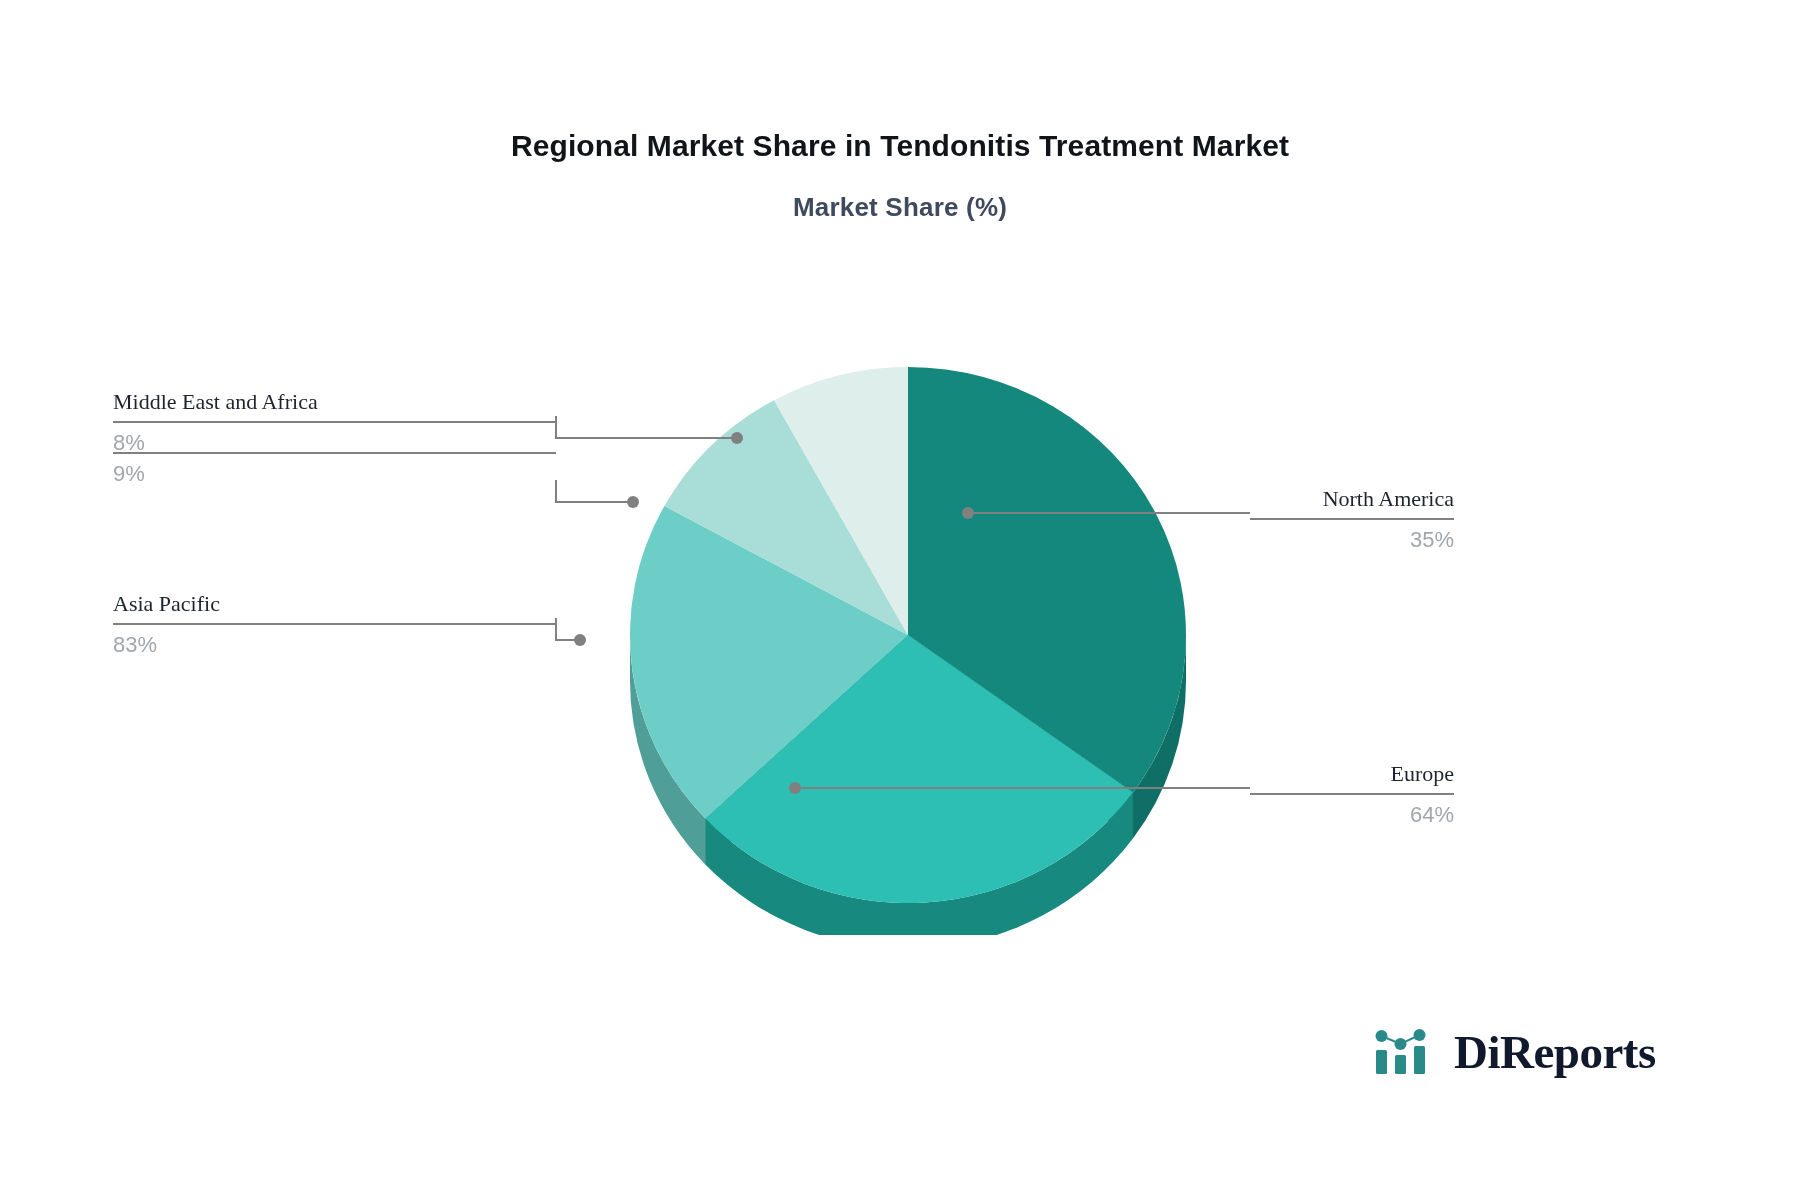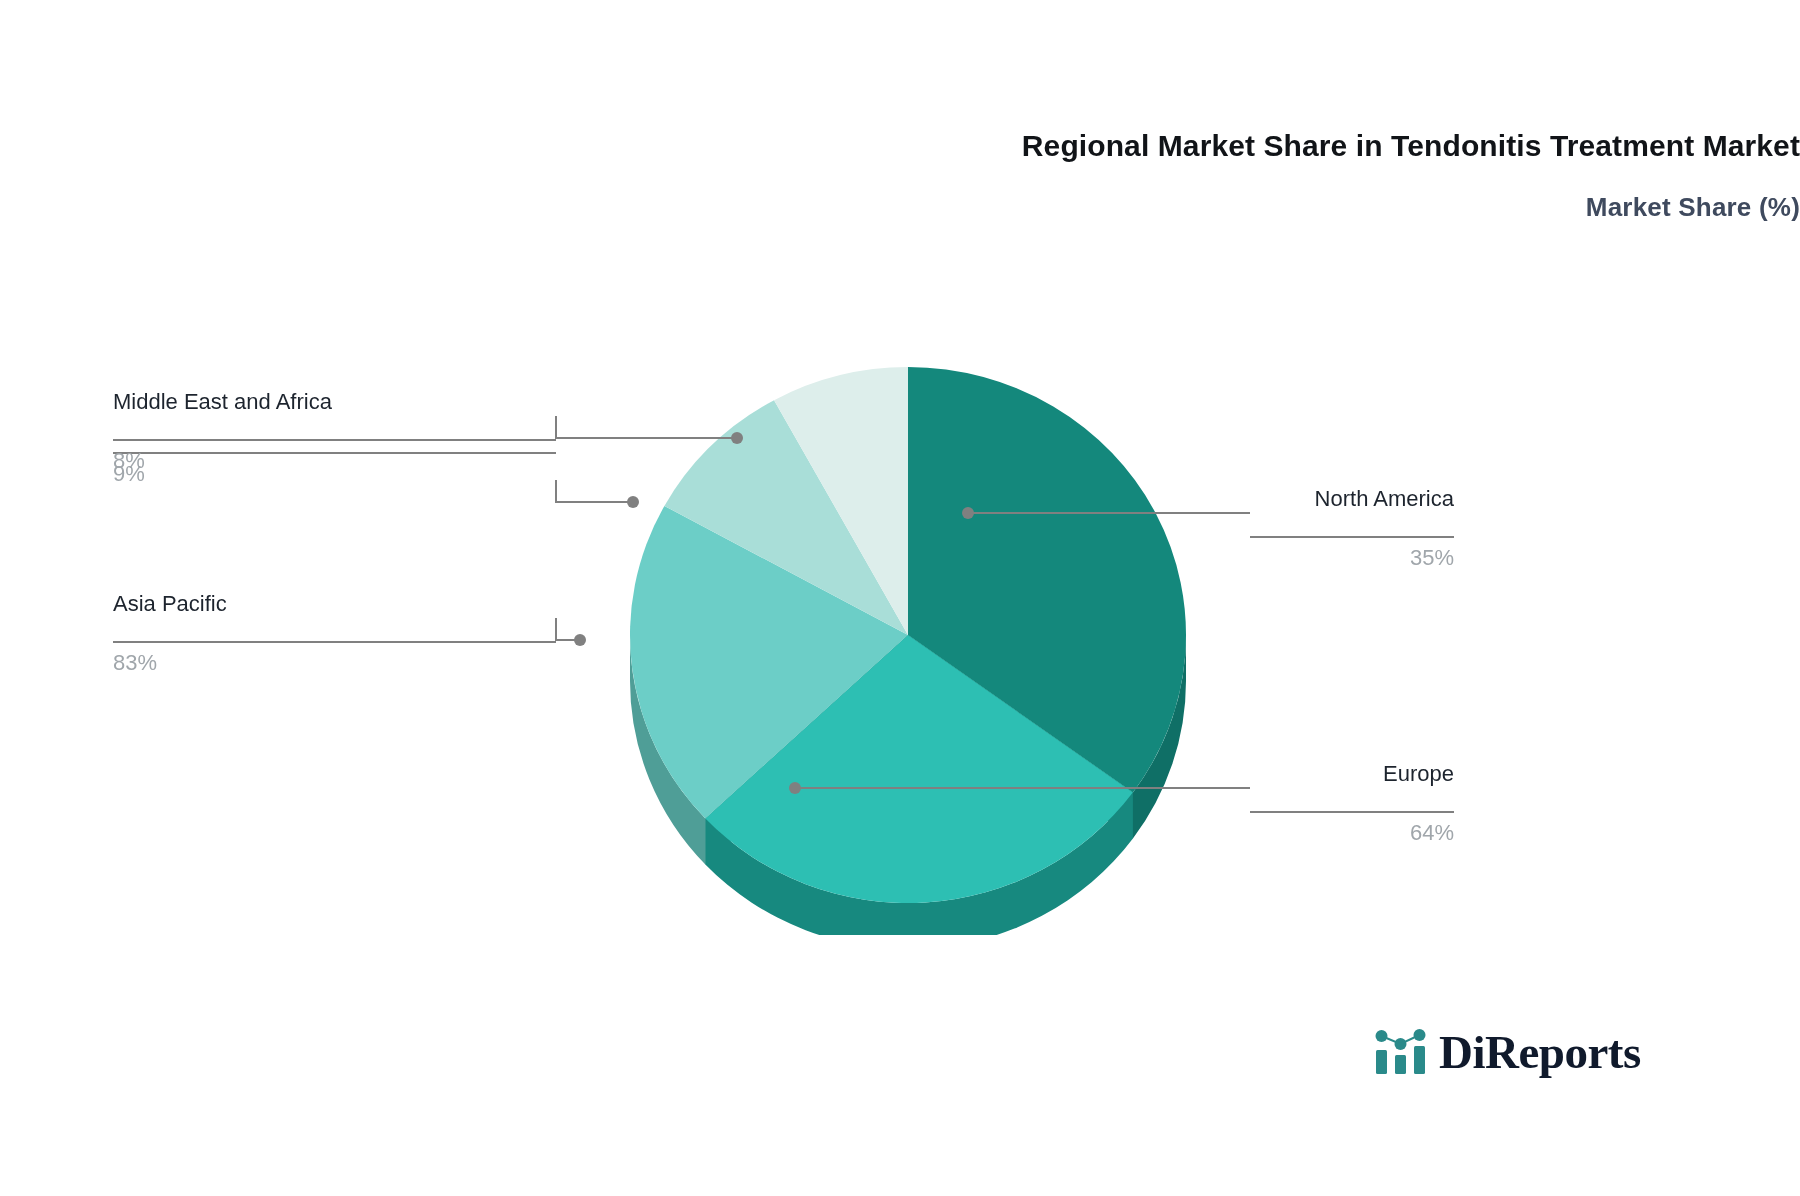--- a/index.html
+++ b/index.html
@@ -18,21 +18,21 @@
     background: #ffffff;
     overflow: hidden;
   }
 
   
   .title-block {
     position: absolute;
     left: 0;
     top: 128px;
     width: 1800px;
-    text-align: right;
+    text-align: center;
   }
   .chart-title {
     font-size: 30px;
     font-weight: bold;
     color: #111418;
     letter-spacing: 0.1px;
     line-height: 1.2;
   }
   .chart-subtitle {
     margin-top: 28px;
@@ -56,21 +56,22 @@
   
   .callout {
     position: absolute;
     font-size: 22px;
     line-height: 1.25;
     white-space: nowrap;
   }
   .callout .cl-name {
     color: #1d242e;
     font-size: 22px;
-    padding-bottom: 23px;
+    padding-bottom: 5px;
+    font-family: Liberation Serif, serif;
   }
   .callout .cl-value {
     color: #a0a6ab;
     font-size: 22px;
     padding-top: 6px;
   }
   .callout.left  { text-align: left; }
   .callout.right { text-align: right; }
   .cl-rule {
     height: 0;
@@ -85,21 +86,21 @@
     pointer-events: none;
   }
 
   
   #logo {
     position: absolute;
     left: 1374px;
     top: 1028px;
     display: flex;
     align-items: center;
-    gap: 9px;
+    gap: 24px;
   }
   #logo .logo-word {
     font-family: "Liberation Serif", serif;
     font-size: 47px;
     font-weight: bold;
     color: #101a2c;
     letter-spacing: -0.5px;
     line-height: 1;
   }
 </style>

